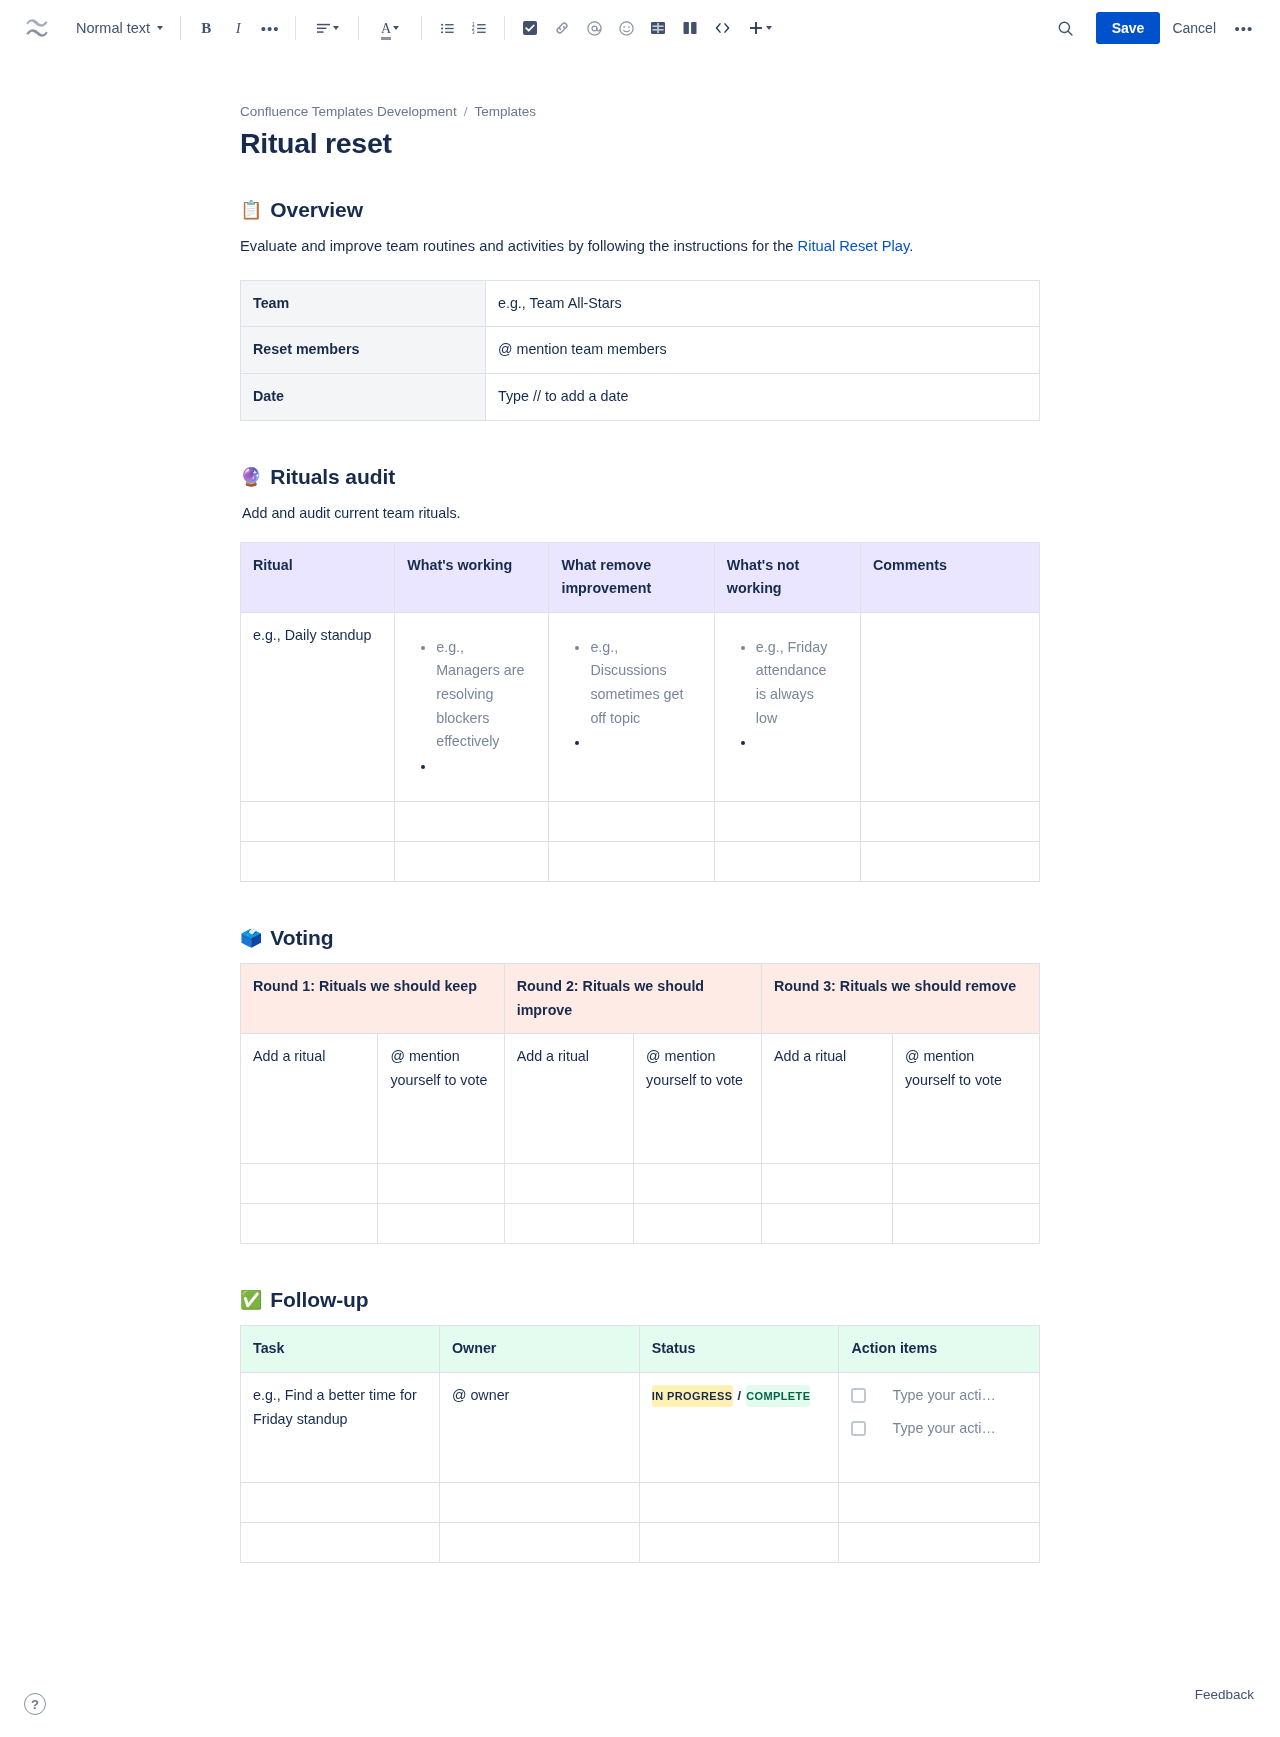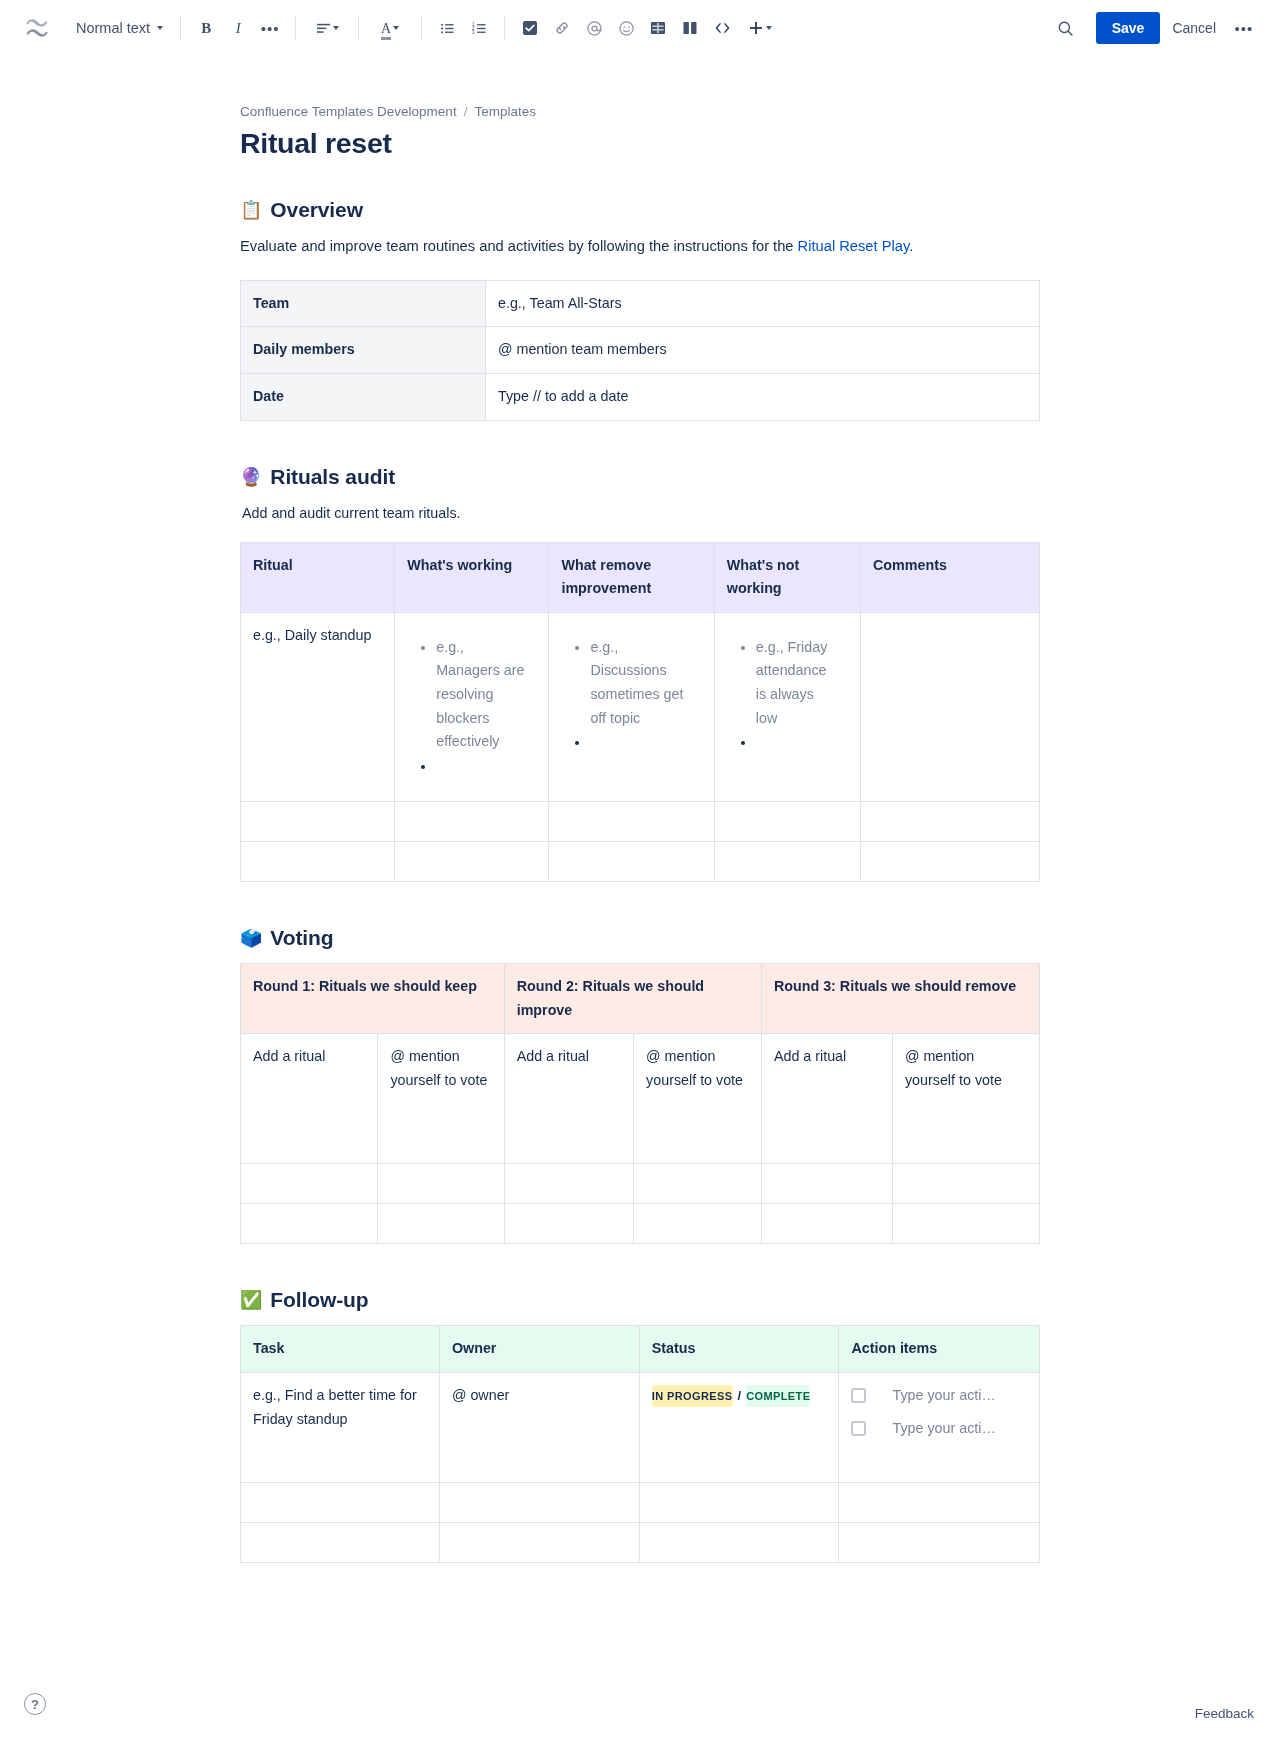--- a/index.html
+++ b/index.html
@@ -171,21 +171,21 @@
   
   .help-btn {
     position: absolute; left: 24px; bottom: 22px;
     width: 22px; height: 22px; border-radius: 50%;
     border: 1.6px solid #8993A4; color: #6B778C;
     display: flex; align-items: center; justify-content: center;
     font-size: 13px; font-weight: 700; cursor: pointer;
     background: #fff;
   }
   .feedback {
-    position: absolute; right: 26px; bottom: 16px;
+    position: absolute; right: 26px; bottom: 35px;
     font-size: 13.5px; color: #42526E; cursor: pointer;
   }
   .dots-glyph { letter-spacing: 1px; font-size: 15px; line-height: 0.6; }
 </style>
 </head>
 <body>
 
 <div class="toolbar">
 
   <div class="logo">
@@ -349,21 +349,21 @@
       <span>Evaluate and improve team routines and activities by following the instructions for the </span><a class="inline-link">Ritual Reset Play</a><span>.</span>
     </p>
 
     <table class="ctable tbl-info">
       <tbody>
         <tr>
           <td class="label">Team</td>
           <td class="placeholder">e.g., Team All-Stars</td>
         </tr>
         <tr>
-          <td class="label">Daily members</td>
+          <td class="label">Reset members</td>
           <td class="placeholder">@ mention team members</td>
         </tr>
         <tr>
           <td class="label">Date</td>
           <td class="placeholder">Type // to add a date</td>
         </tr>
       </tbody>
     </table>
 
     <h2 class="section">

